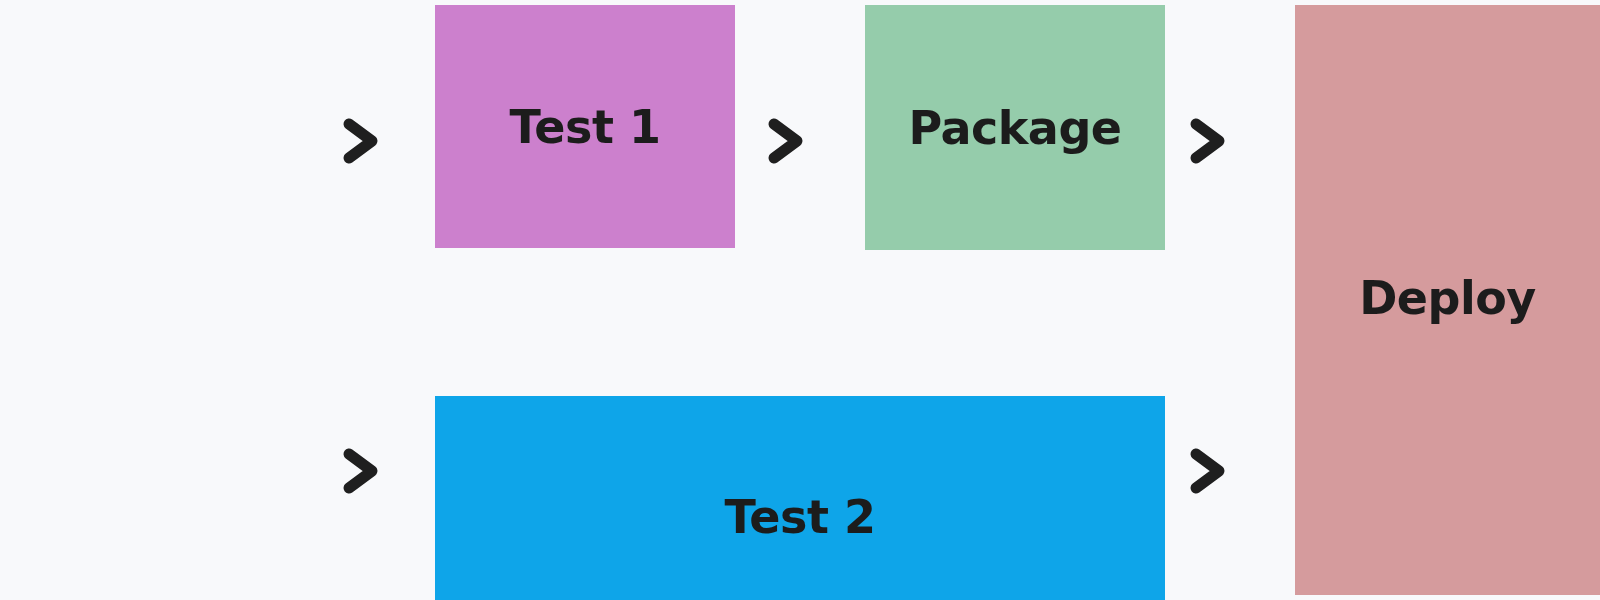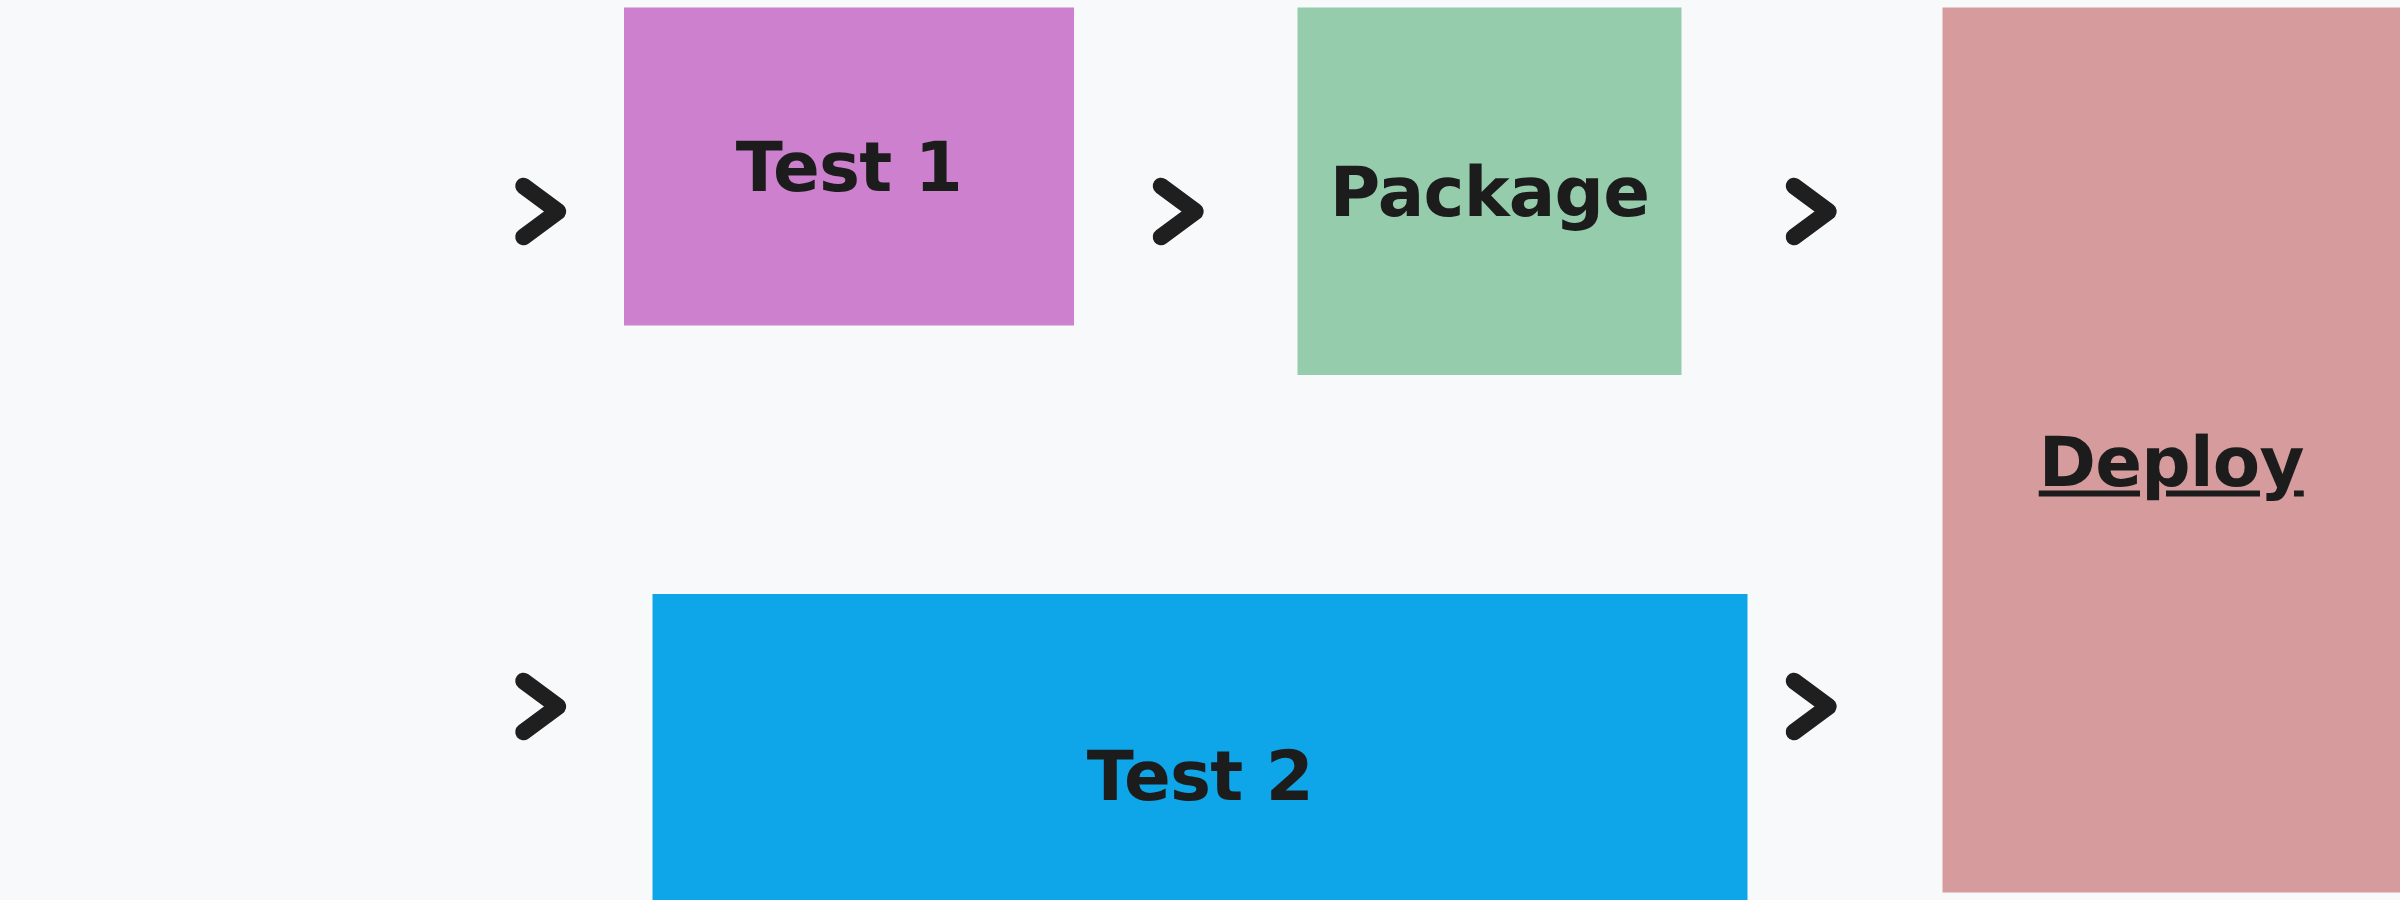--- a/index.html
+++ b/index.html
@@ -49,48 +49,47 @@
     background: #6ecdee;
   }
   .node-build .stage-label {
     position: absolute;
     left: 0;
     right: 0;
     top: 270px;
   }
 
   .node-test1 {
-    left: 416px;
+    left: 435px;
     top: 5px;
     width: 300px;
-    height: 212px;
+    height: 243px;
     background: #cc80cd;
   }
 
   .node-package {
     left: 865px;
     top: 5px;
-    width: 256px;
+    width: 300px;
     height: 245px;
     background: #95ccab;
   }
 
   .node-deploy {
     left: 1295px;
     top: 5px;
     width: 310px;
     height: 590px;
     background: #d59b9d;
   }
   .node-deploy .stage-label {
     position: absolute;
     left: 0;
     right: 5px;
-    top: 280px;
-    text-decoration: underline;
+    top: 270px;
   }
 
   .node-test2 {
     left: 435px;
     top: 348px;
     width: 730px;
     height: 252px;
     background: #cc80cd;
   }
   .node-test2 .stage-label {

